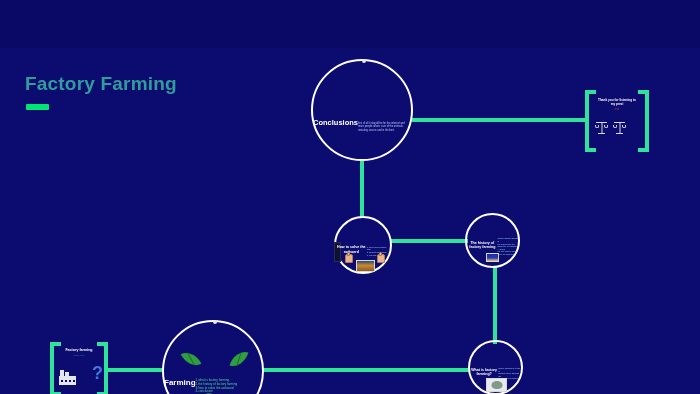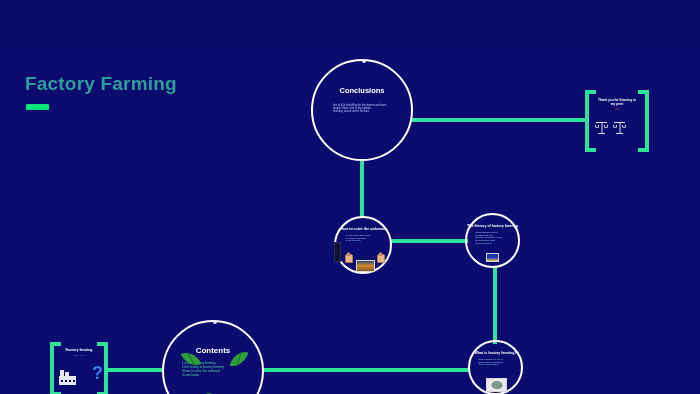--- a/index.html
+++ b/index.html
@@ -61,21 +61,21 @@
     border: 2px solid #ffffff;
     border-radius: 50%;
     box-sizing: border-box;
     background: transparent;
   }
   .node-inner {
     position: absolute;
     left: 0; top: 0;
     width: 100%; height: 100%;
     display: flex;
-    flex-direction: column;
+    flex-direction: row;
     align-items: center;
     box-sizing: border-box;
     overflow: hidden;
   }
   .node-title {
     color: #ffffff;
     text-align: center;
     font-weight: bold;
     line-height: 1.15;
   }
@@ -429,21 +429,21 @@
 kept in large numbers</div>
     </div>
     <div id="photo-whatis" class="photo">
       <div class="pig"></div>
     </div>
   </div>
 
   <div id="node-contents" class="node-circle">
     <div class="node-dot" style="left:49px; top:-2px;"></div>
     <div class="node-inner">
-      <div class="node-title">Contents</div>
+      <div class="node-title">Farming</div>
       <div class="node-body">1.what is factory farming
 2.the history of factory farming
 3.how to solve the awkward
 4.conclusion</div>
     </div>
     <div id="leaf-1" class="leaf"></div>
     <div id="leaf-2" class="leaf"></div>
     <div id="leaf-3" class="leaf"></div>
   </div>
 

